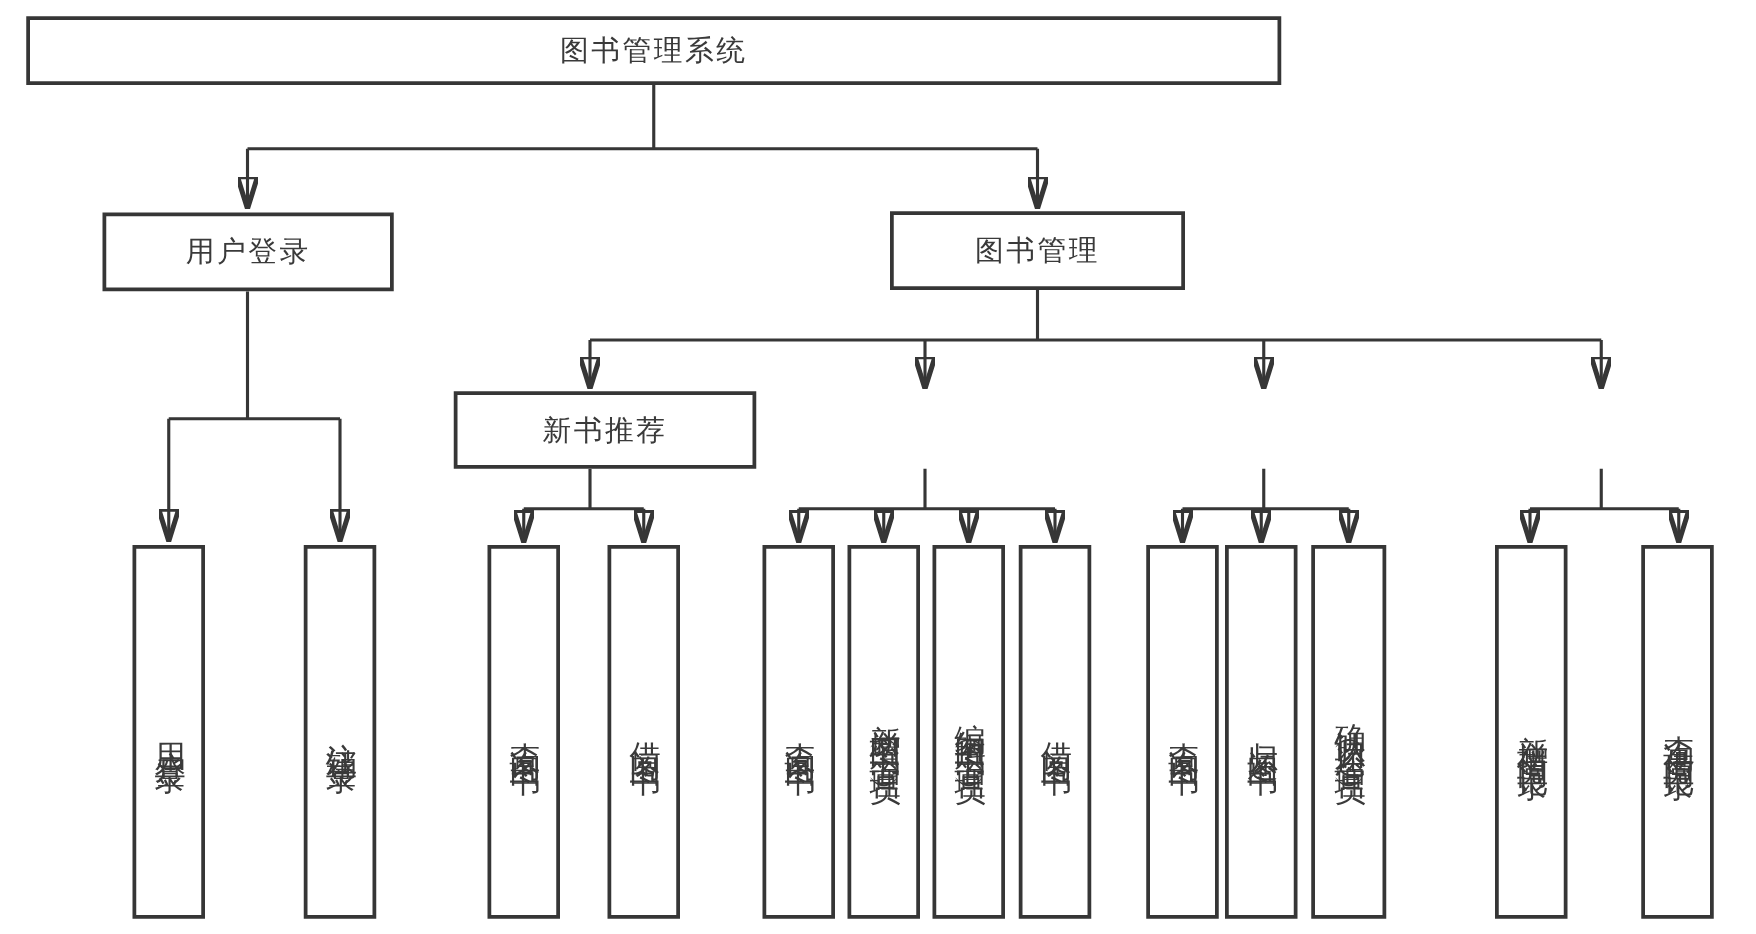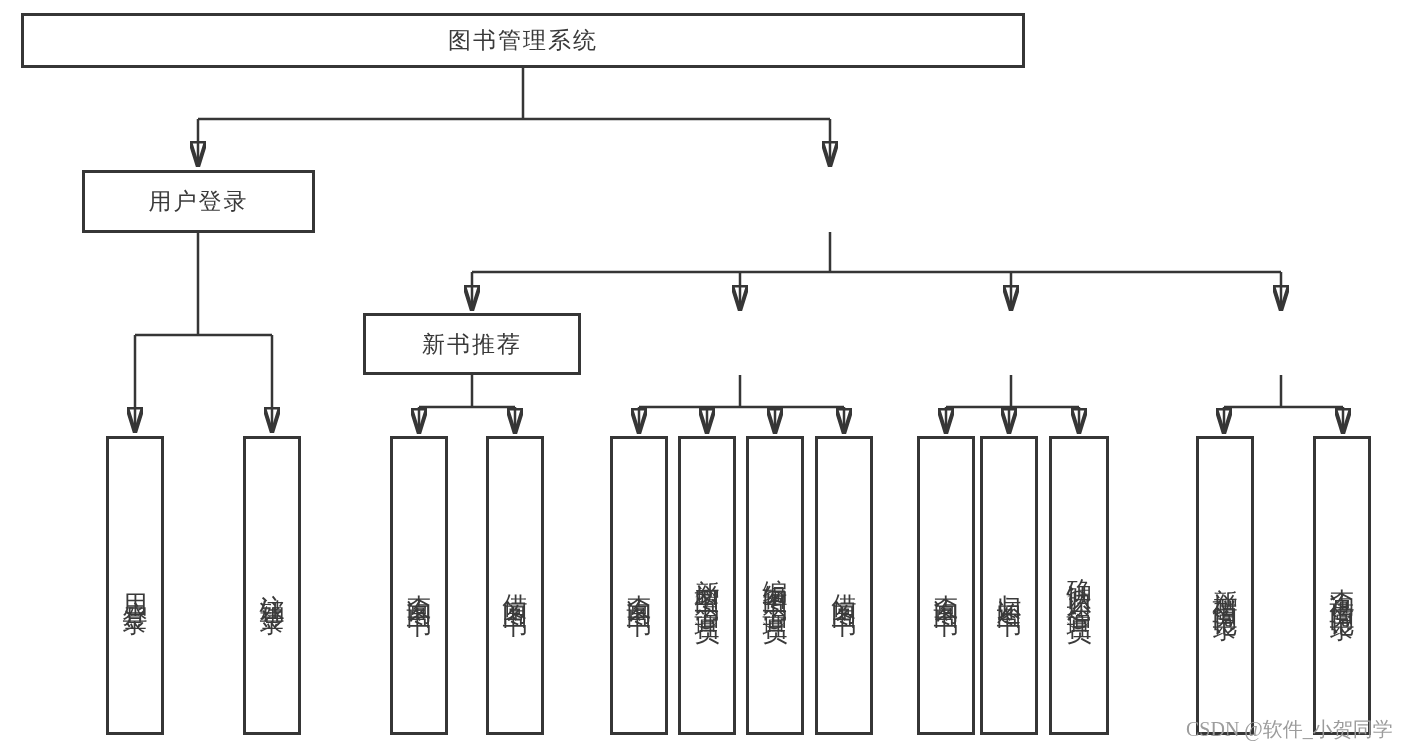--- a/index.html
+++ b/index.html
@@ -5,21 +5,21 @@
   html, body {
     margin: 0;
     padding: 0;
     background: #ffffff;
   }
   .canvas {
     position: relative;
     width: 1405px;
     height: 747px;
     background: #ffffff;
-    font-family: Liberation Serif, serif;
+    font-family: Liberation Sans, sans-serif;
     overflow: hidden;
   }
   .connectors {
     position: absolute;
     left: 0;
     top: 0;
     z-index: 0;
   }
   .connectors path,
   .connectors line {
@@ -47,21 +47,21 @@
     writing-mode: vertical-rl;
     text-orientation: mixed;
     font-size: 25px;
     letter-spacing: 6px;
     line-height: 1;
     white-space: normal;
   }
   .root    { left: 21px;  top: 13px;  width: 1004px; height: 55px; }
   .lv1-a   { left: 82px;  top: 170px; width: 233px;  height: 63px; }
   .lv1-b   { left: 712px; top: 169px; width: 236px;  height: 63px; }
-  .lv2     { top: 313px; height: 62px; width: 218px; }
+  .lv2     { top: 313px; height: 62px; width: 242px; }
   .lv2-a   { left: 363px; }
   .lv2-b   { left: 631px; }
   .lv2-c   { left: 902px; }
   .lv2-d   { left: 1172px; }
   .leaf    { top: 436px; height: 299px; width: 58px; }
   .lf-1  { left: 106px; }
   .lf-2  { left: 243px; }
   .lf-3  { left: 390px; }
   .lf-4  { left: 486px; }
   .lf-5  { left: 610px; }
@@ -143,20 +143,23 @@
     </g>
   </svg>
 
   <div class="node root">
     <span class="lbl">图书管理系统</span>
   </div>
 
   <div class="node lv1-a">
     <span class="lbl">用户登录</span>
   </div>
+  <div class="node lv1-b">
+    <span class="lbl">图书管理</span>
+  </div>
 
   <div class="node lv2 lv2-a">
     <span class="lbl">新书推荐</span>
   </div>
 
   <div class="node leaf lf-1">
     <span class="lbl">用户登录</span>
   </div>
   <div class="node leaf lf-2">
     <span class="lbl">注销登录</span>
@@ -188,15 +191,14 @@
   <div class="node leaf lf-11">
     <span class="lbl">确认归还（管理员）</span>
   </div>
   <div class="node leaf lf-12">
     <span class="lbl">新增借阅记录</span>
   </div>
   <div class="node leaf lf-13">
     <span class="lbl">查询借阅记录</span>
   </div>
 
-  <div class="watermark">CSDN @软件_小贺同学</div>
 
 </div>
 
 </body></html>

